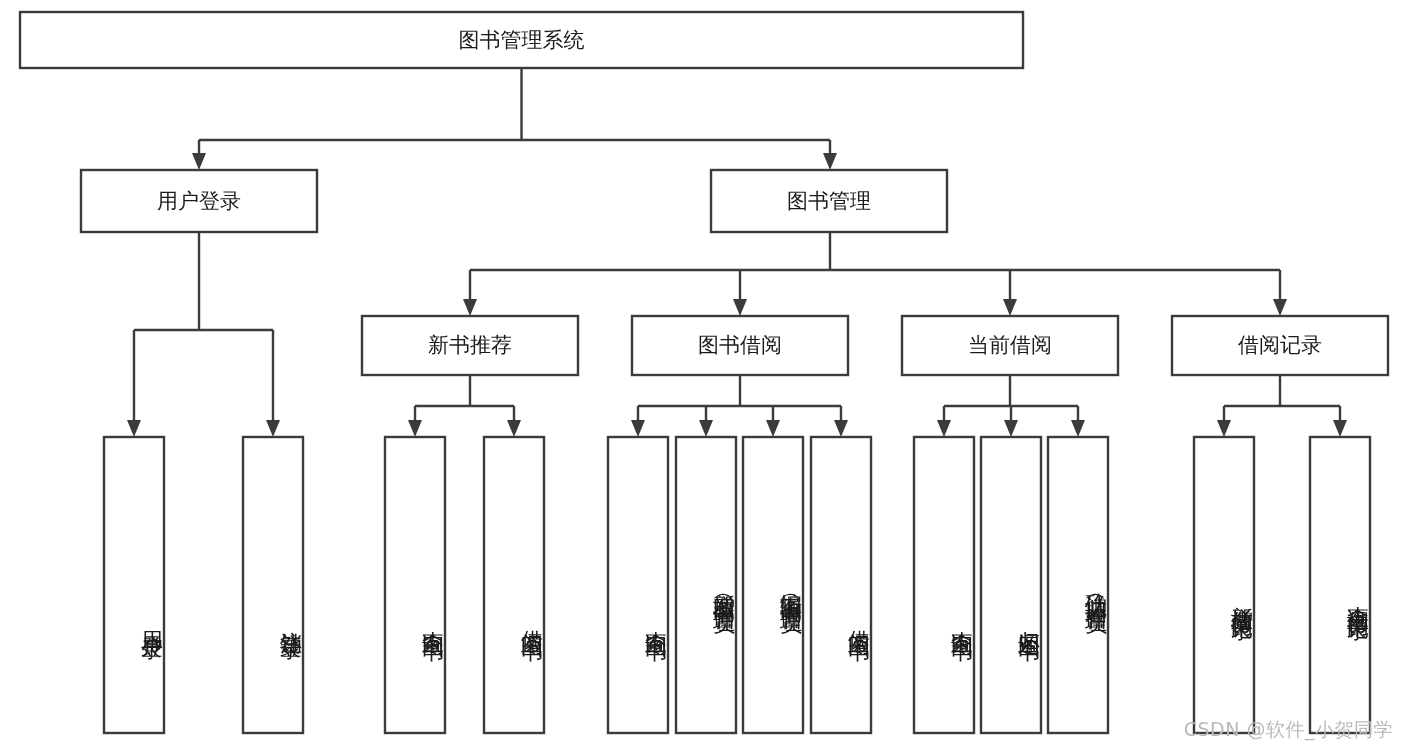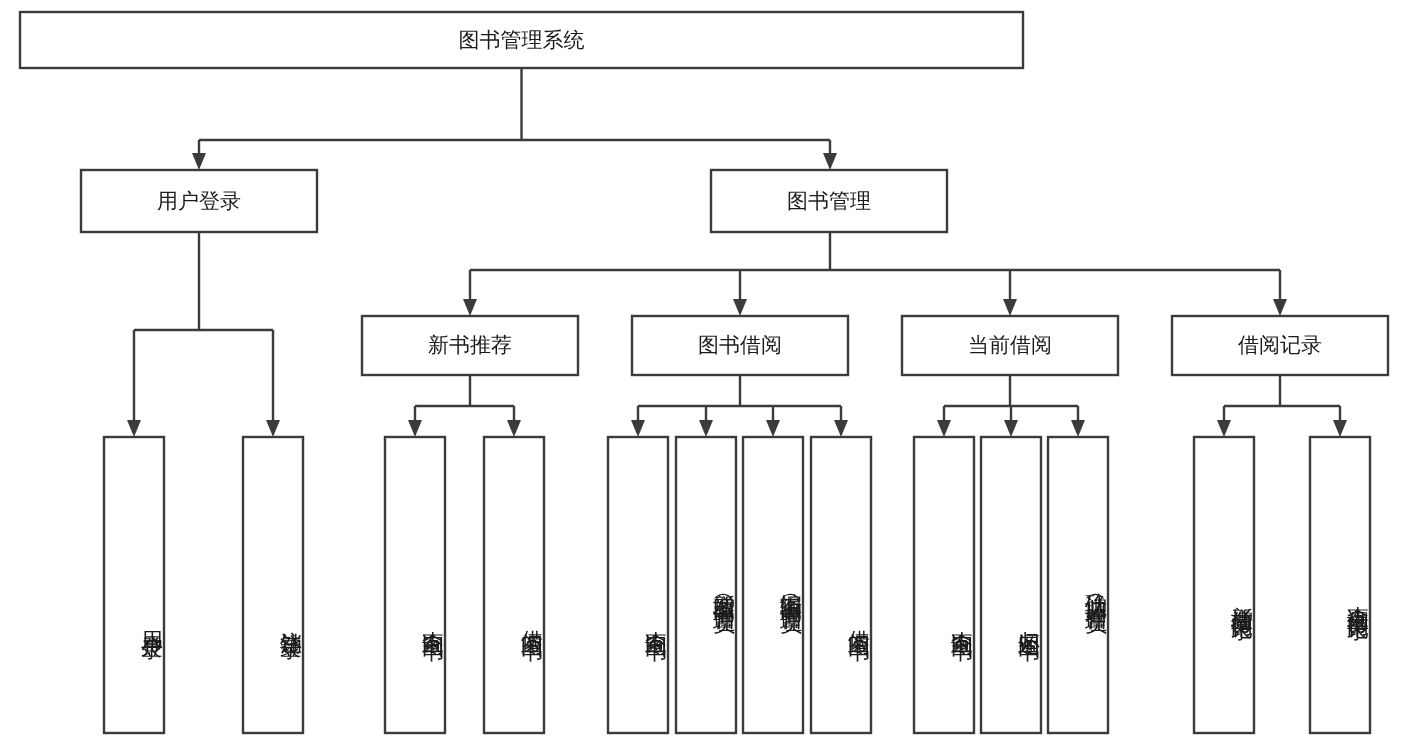--- a/index.html
+++ b/index.html
@@ -221,13 +221,14 @@
   <div class="vlabel" style="left:743px; top:443px; width:60px; height:290px;">编辑图书（管理员）</div>
   <div class="vlabel" style="left:811px; top:505px; width:60px; height:228px;">借阅图书</div>
 
   <div class="vlabel" style="left:914px; top:505px; width:60px; height:228px;">查询图书</div>
   <div class="vlabel" style="left:981px; top:505px; width:60px; height:228px;">归还图书</div>
   <div class="vlabel" style="left:1048px; top:443px; width:60px; height:290px;">确认归还（管理员）</div>
 
   <div class="vlabel" style="left:1194px; top:460px; width:60px; height:273px;">新增借阅记录</div>
   <div class="vlabel" style="left:1310px; top:460px; width:60px; height:273px;">查询借阅记录</div>
 
+  <div class="watermark">CSDN @软件_小贺同学</div>
 </div>
 
 </body></html>

